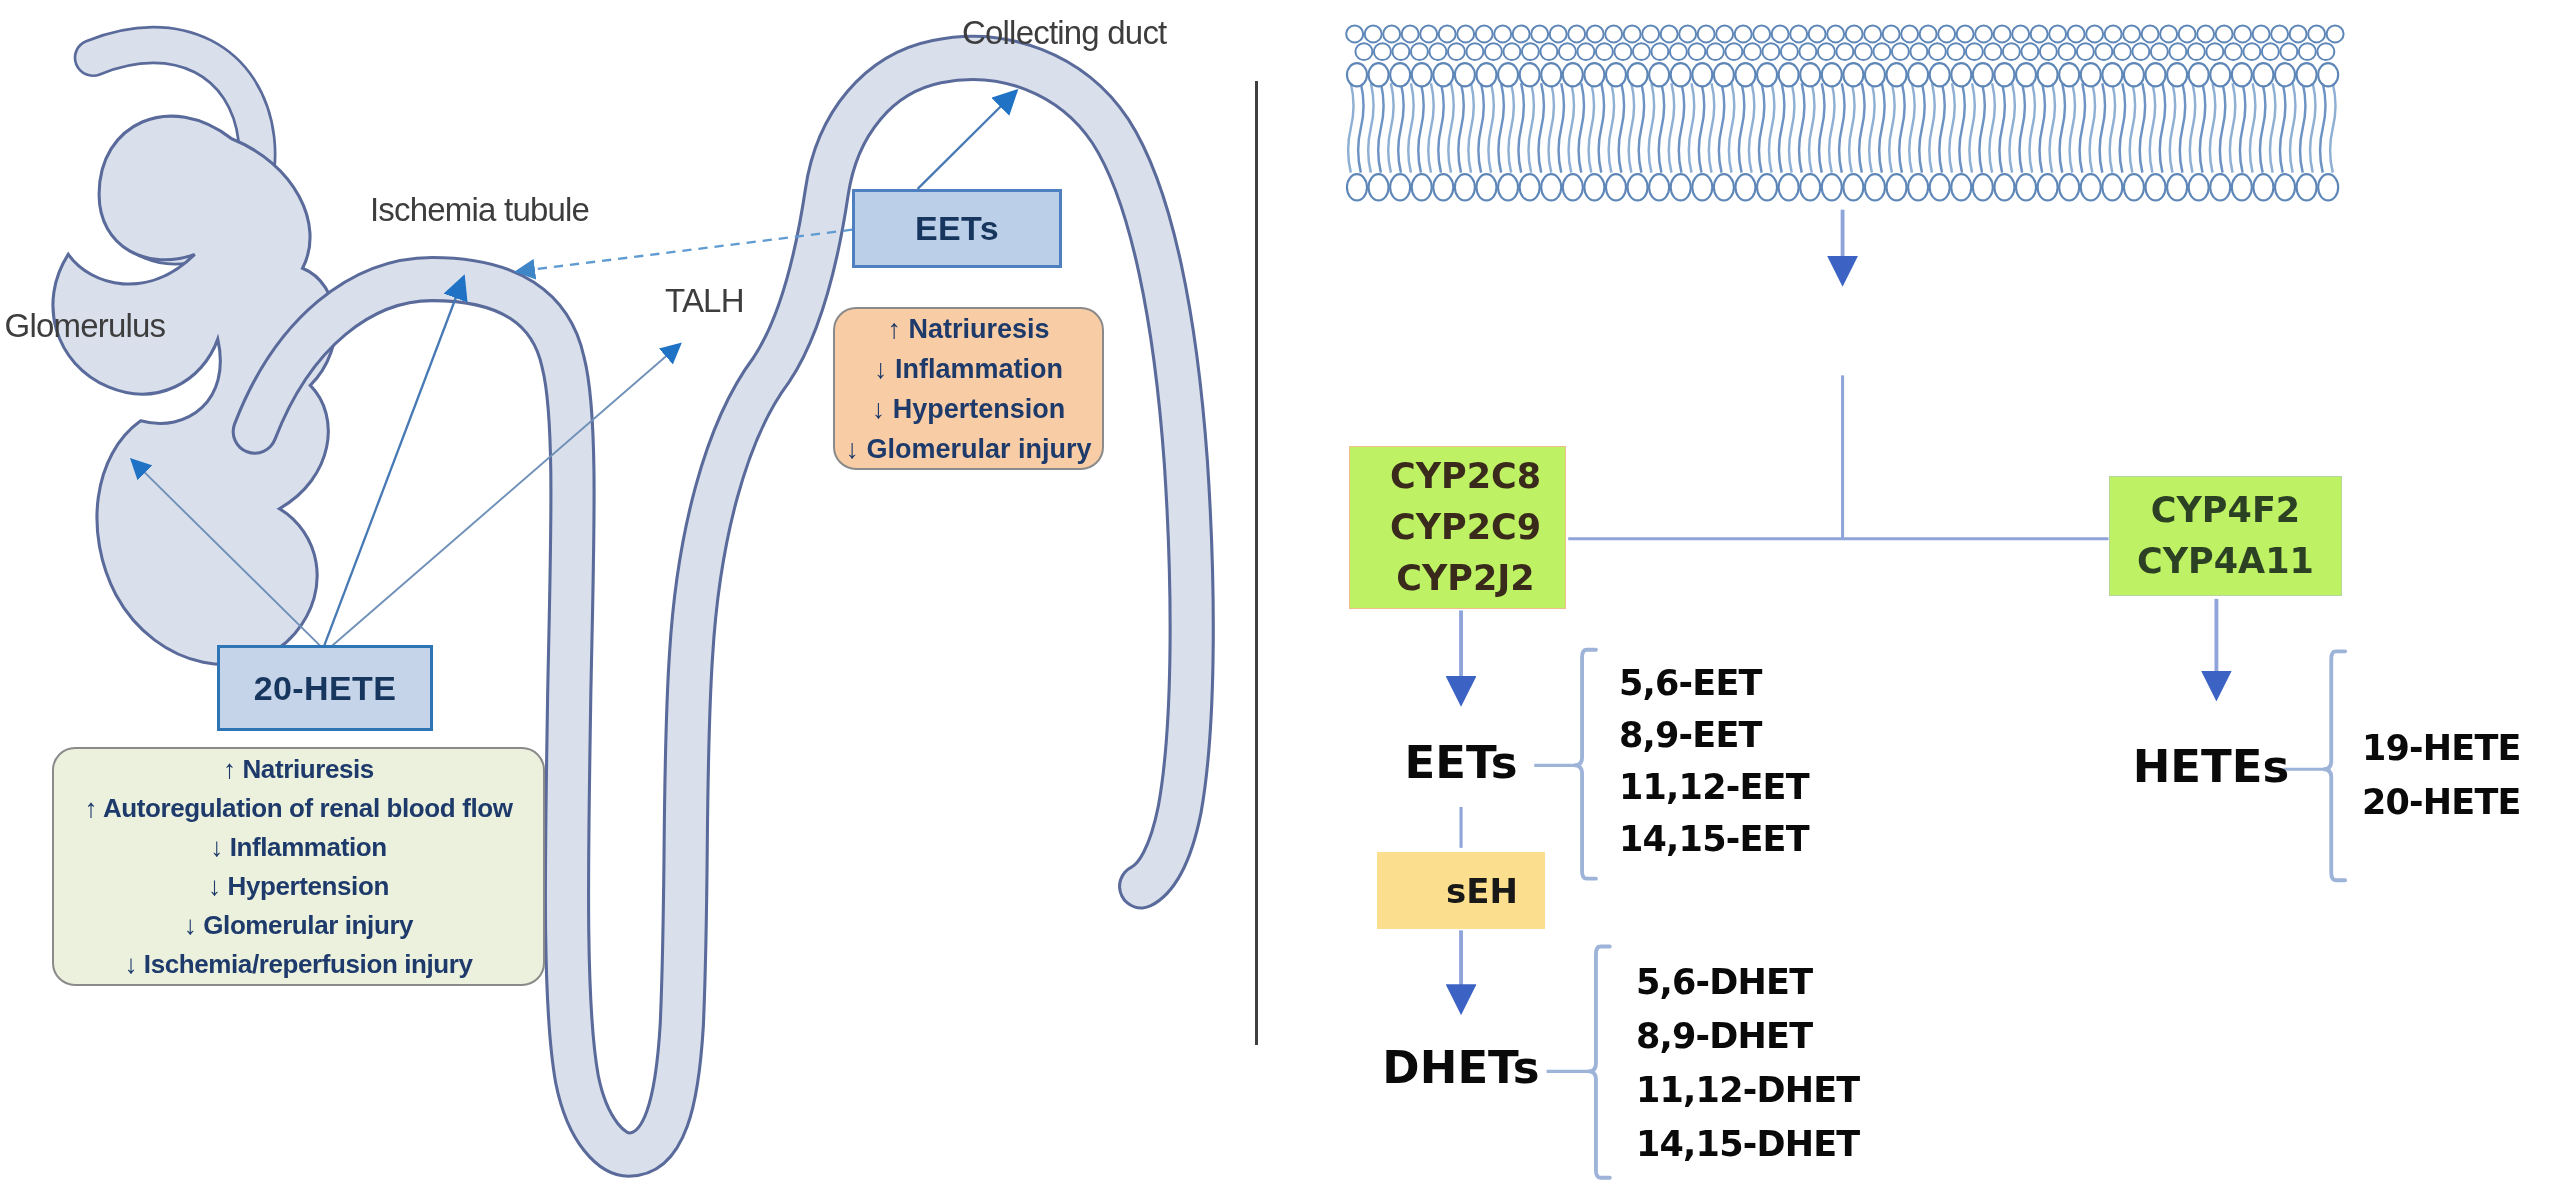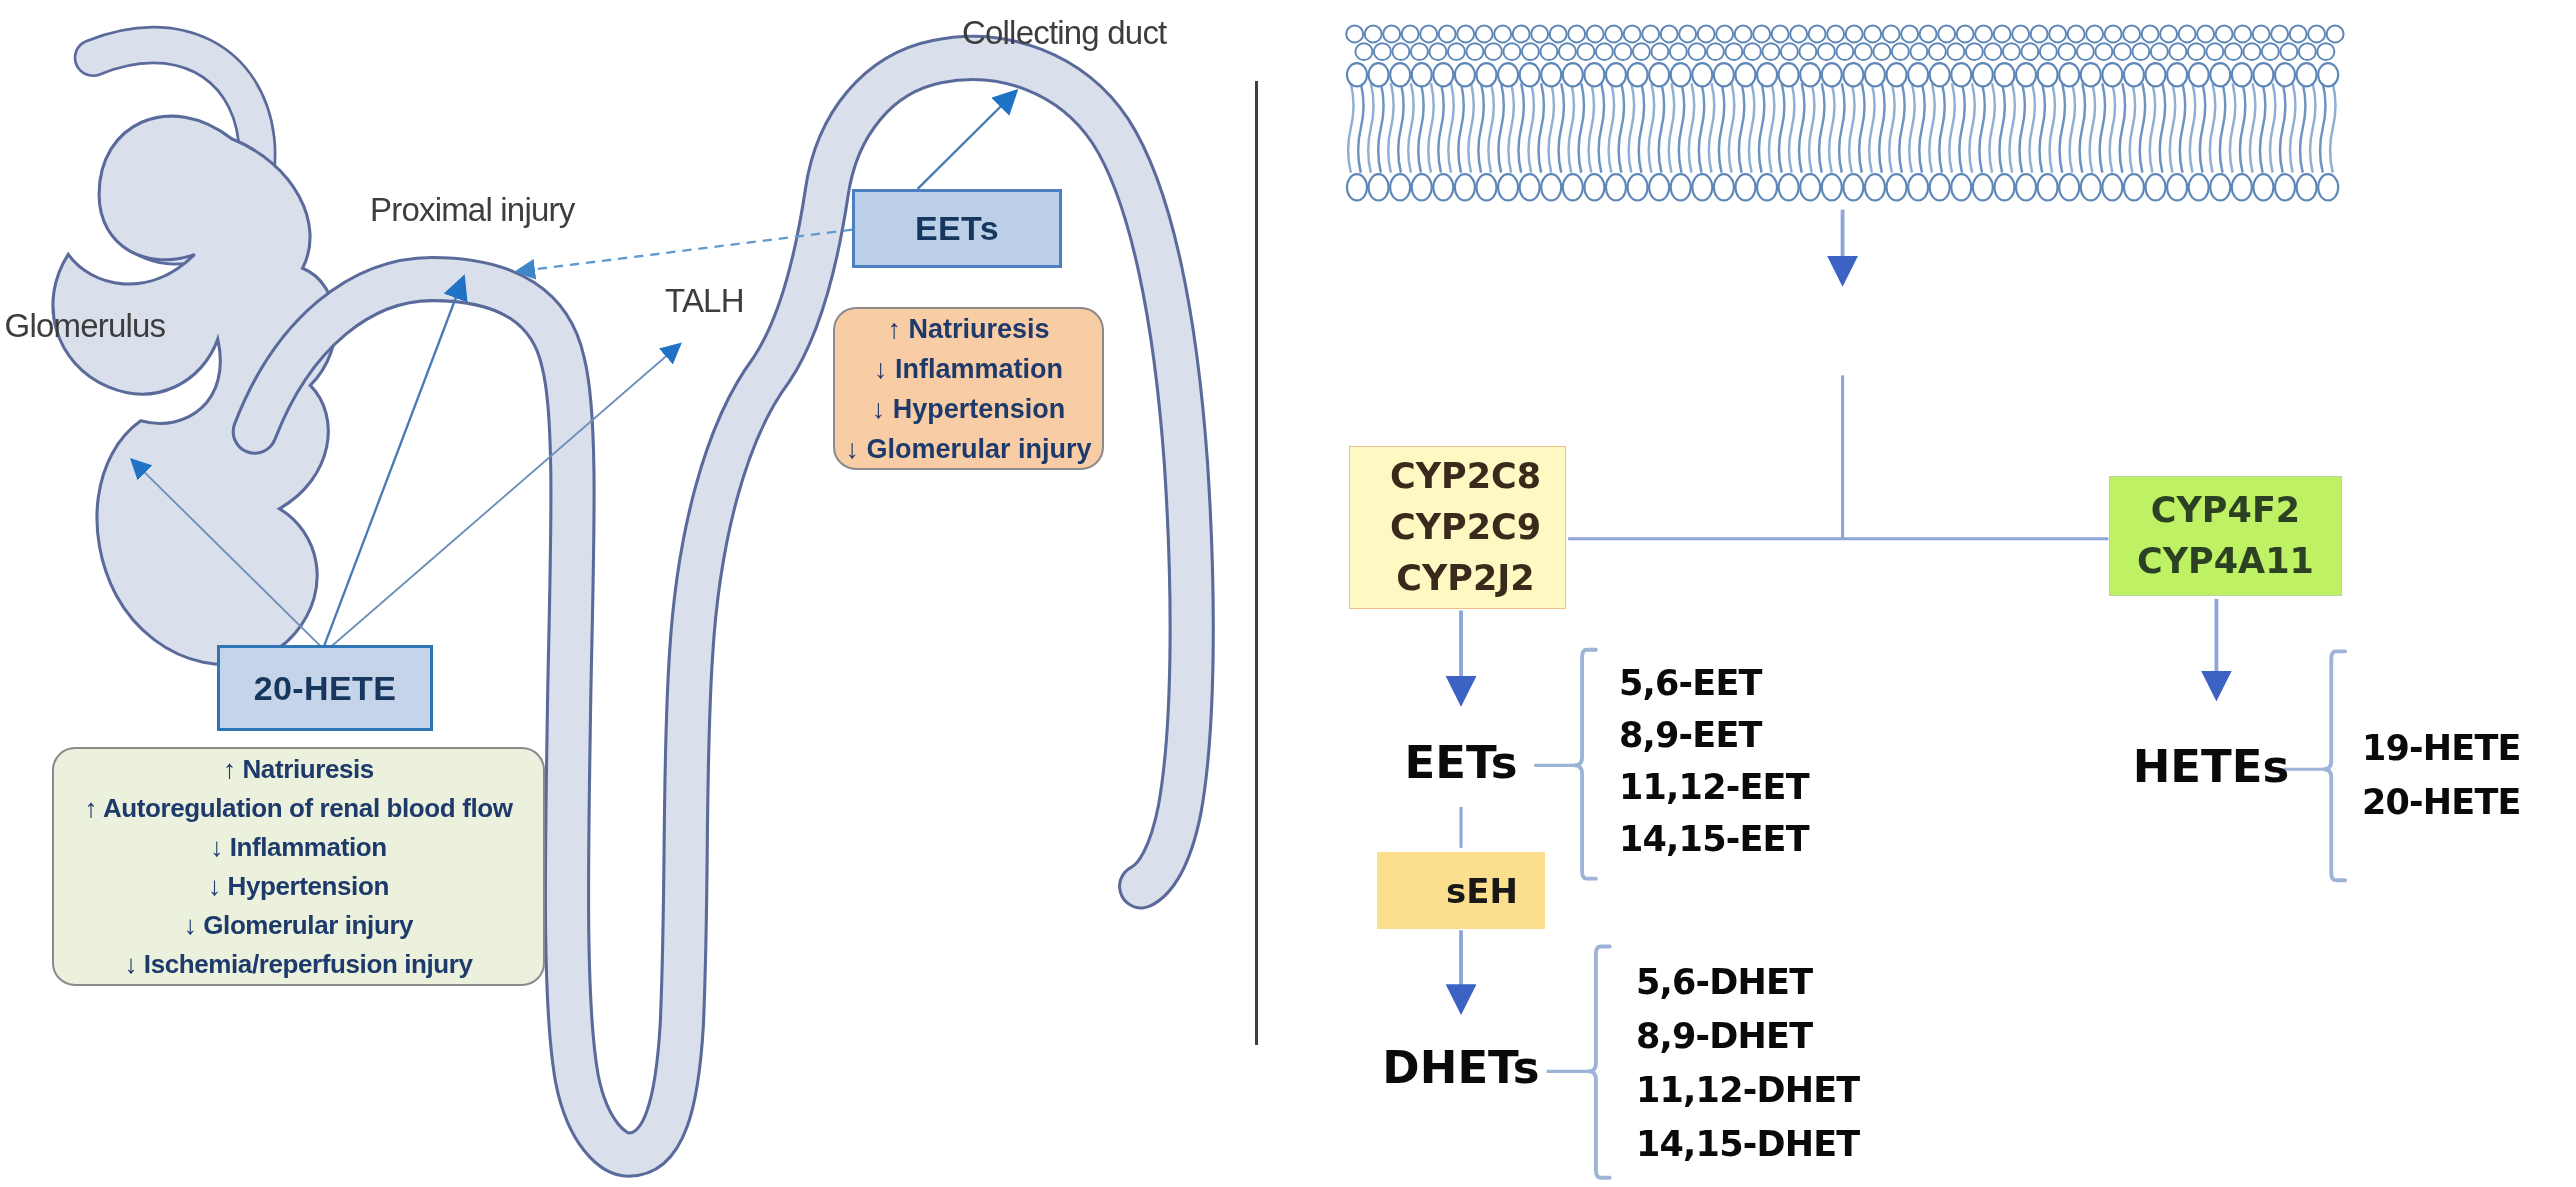--- a/index.html
+++ b/index.html
@@ -22,21 +22,21 @@
 
   
   #divider { left:1255px; top:81px; width:3.1px; height:964px; background:#3f3f3f; }
 
   
   .rp-text { font-family:"DejaVu Sans", sans-serif; color:#0a0a0a; white-space:nowrap; }
   #aa-label { font-size:49px; font-weight:bold; letter-spacing:0px; }
   .enzyme-box { display:flex; flex-direction:column; align-items:center; justify-content:center;
                 font-family:"DejaVu Sans", sans-serif; font-weight:bold; font-size:35px;
                 line-height:51px; letter-spacing:0px; }
-  #cyp-epox { background:#fef9c3; color:#3a2a1c; border:1.5px solid #f0bd8d;padding-left:16px; }
+  #cyp-epox { background:#bef264; color:#3a2a1c; border:1.5px solid #f0bd8d;padding-left:16px; }
   #cyp-hydrox { background:#bef264; color:#2c4024; border:1.5px solid #b5d69d; }
   #seh-box { background:#fbdf8e; color:#181818; display:flex; align-items:center;
              justify-content:center; font-family:"DejaVu Sans", sans-serif;
              font-weight:bold; font-size:34px; }
   .family-label { font-size:45px; font-weight:bold; }
   .met-list { display:flex; flex-direction:column; }
   .met-item { font-family:"DejaVu Sans", sans-serif; font-weight:700; font-size:35px;
               letter-spacing:-0.8px; color:#0a0a0a; white-space:nowrap; }
   .lh68 { line-height:52px; } .lh70 { line-height:54px; }
 </style>
@@ -85,21 +85,21 @@
 
     <line x1="415" y1="838" x2="172" y2="598" stroke="#6f90b8" stroke-width="2.5" marker-end="url(#mL)"></line>
     <line x1="420" y1="838" x2="600" y2="362" stroke="#4779b4" stroke-width="3" marker-end="url(#mL)"></line>
     <line x1="430" y1="838" x2="880" y2="448" stroke="#6f90b8" stroke-width="2.5" marker-end="url(#mL)"></line>
 
     <line x1="1190" y1="245" x2="1316" y2="120" stroke="#4779b4" stroke-width="3" marker-end="url(#mL)"></line>
     <line x1="1105" y1="298" x2="672" y2="352" stroke="#5f9bd0" stroke-width="3" stroke-dasharray="12 9" marker-end="url(#mDash)"></line>
   </svg>
 
   <div class="abs anat-label" style="left:4.6px;   top:307px;">Glomerulus</div>
-  <div class="abs anat-label" style="left:370px; top:191px;">Proximal injury</div>
+  <div class="abs anat-label" style="left:370px; top:191px;">Ischemia tubule</div>
   <div class="abs anat-label" style="left:665px; top:282px;">TALH</div>
   <div class="abs anat-label" style="left:962px;top:14px;">Collecting duct</div>
 
   <div class="abs blue-box" style="left:852px; top:189px; width:210px; height:79px; border-color:#4e7fc0;">EETs</div>
   <div class="abs fx-box orange" style="left:833px; top:307px; width:271px; height:163px;">
     <div class="fx-line">↑ Natriuresis</div>
     <div class="fx-line">↓ Inflammation</div>
     <div class="fx-line">↓ Hypertension</div>
     <div class="fx-line">↓ Glomerular injury</div>
   </div>

